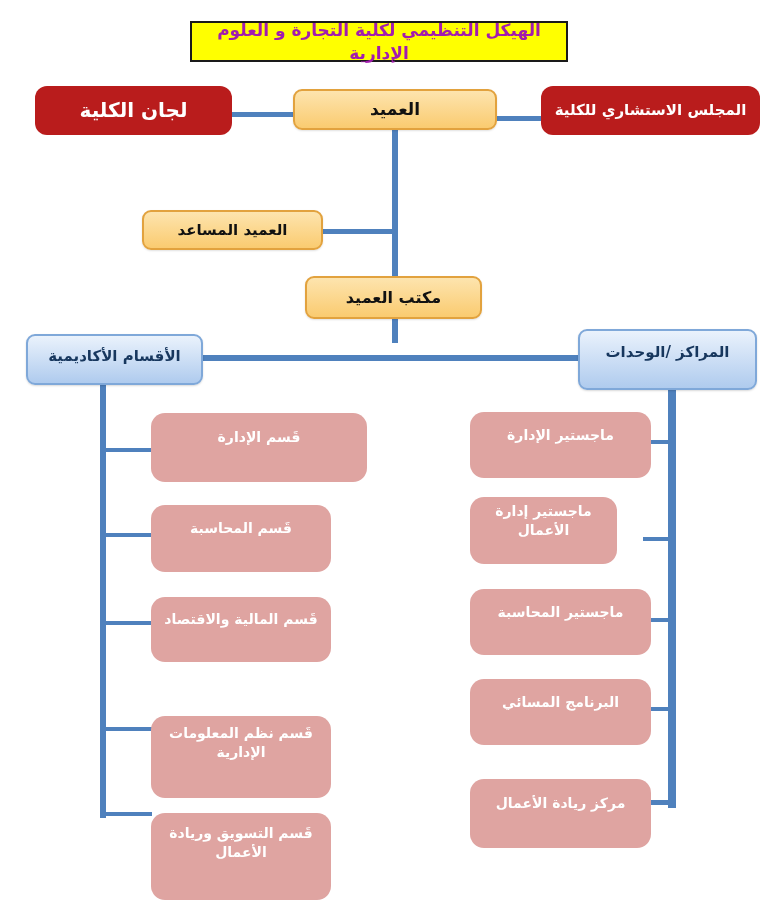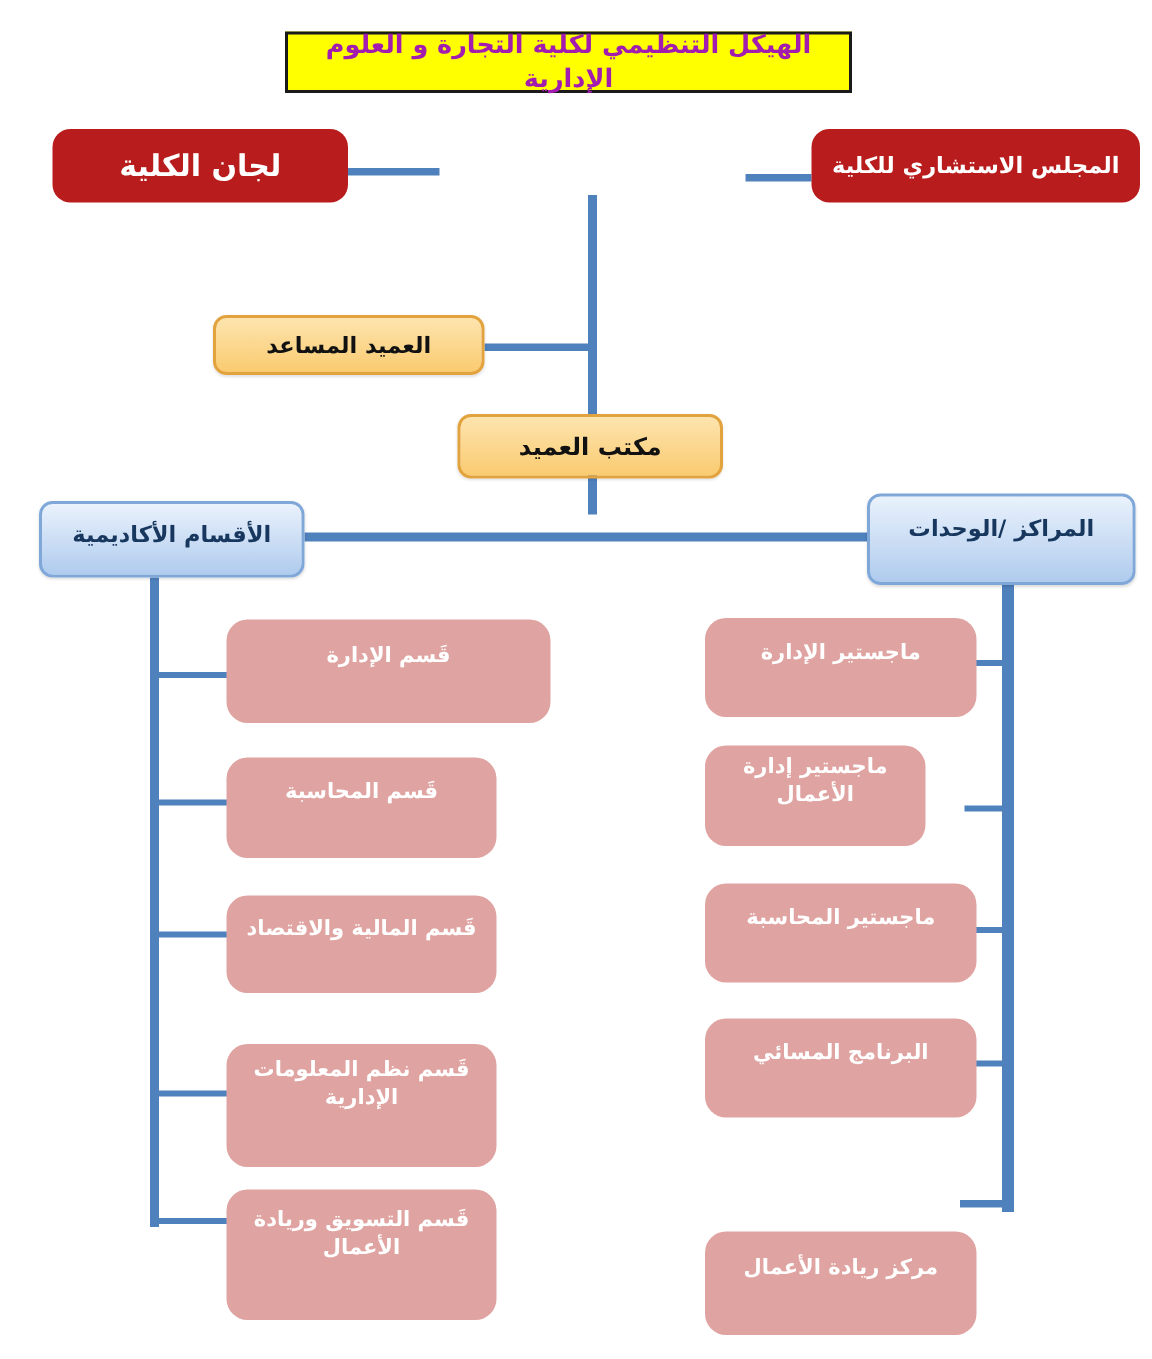--- a/index.html
+++ b/index.html
@@ -30,21 +30,21 @@
   }
   .blue{
     background:linear-gradient(180deg,#EAF2FC 0%,#AFCBEE 100%);
     border:2px solid #7FA8D9;border-radius:9px;
     color:#17375E;box-shadow:0 1px 2px rgba(0,0,0,0.15);
   }
   .pink{
     background:#DFA4A1;border-radius:14px;color:#ffffff;
     padding:0 12px 20px;font-size:14px;
   }
-  .pink.tall{padding-bottom:28px;}
+  .pink.tall{padding-bottom:28px;margin-top:20px;}
   .line{position:absolute;background:#4F81BD;}
 </style>
 </head>
 <body>
 
 <div class="canvas">
 
   <div class="box title" style="left:190px;top:21px;width:378px;height:41px;">الهيكل التنظيمي لكلية التجارة و العلوم الإدارية</div>
 
   <div class="line" style="left:232px;top:112px;width:61px;height:5px;"></div>
@@ -64,33 +64,34 @@
   <div class="line" style="left:106px;top:812px;width:46px;height:4px;"></div>
 
   <div class="line" style="left:668px;top:390px;width:8px;height:418px;"></div>
   <div class="line" style="left:643px;top:440px;width:25px;height:4px;"></div>
   <div class="line" style="left:643px;top:537px;width:25px;height:4px;"></div>
   <div class="line" style="left:643px;top:618px;width:25px;height:4px;"></div>
   <div class="line" style="left:643px;top:707px;width:25px;height:4px;"></div>
   <div class="line" style="left:640px;top:800px;width:28px;height:5px;"></div>
 
   <div class="box peach" style="left:35px;top:86px;width:197px;height:49px;font-size:20px;">لجان الكلية</div>
+  <div class="box gold" style="left:293px;top:89px;width:204px;height:41px;font-size:17px;">العميد</div>
   <div class="box peach" style="left:541px;top:86px;width:219px;height:49px;font-size:15px;">المجلس الاستشاري للكلية</div>
 
   <div class="box gold" style="left:142px;top:210px;width:181px;height:40px;font-size:15px;">العميد المساعد</div>
   <div class="box gold" style="left:305px;top:276px;width:177px;height:43px;font-size:16px;">مكتب العميد</div>
 
   <div class="box blue" style="left:26px;top:334px;width:177px;height:51px;font-size:15px;padding-bottom:6px;">الأقسام الأكاديمية</div>
   <div class="box blue" style="left:578px;top:329px;width:179px;height:61px;font-size:15px;padding-bottom:14px;">المراكز /الوحدات</div>
 
   <div class="box pink" style="left:151px;top:413px;width:216px;height:69px;">قَسم الإدارة</div>
   <div class="box pink" style="left:151px;top:505px;width:180px;height:67px;">قَسم المحاسبة</div>
   <div class="box pink" style="left:151px;top:597px;width:180px;height:65px;">قَسم المالية والاقتصاد</div>
   <div class="box pink tall" style="left:151px;top:696px;width:180px;height:82px;">قَسم نظم المعلومات الإدارية</div>
   <div class="box pink tall" style="left:151px;top:793px;width:180px;height:87px;">قَسم التسويق وريادة الأعمال</div>
 
   <div class="box pink" style="left:470px;top:412px;width:181px;height:66px;text-align:right;">ماجستير الإدارة</div>
   <div class="box pink" style="left:470px;top:497px;width:147px;height:67px;">ماجستير إدارة الأعمال</div>
   <div class="box pink" style="left:470px;top:589px;width:181px;height:66px;">ماجستير المحاسبة</div>
   <div class="box pink" style="left:470px;top:679px;width:181px;height:66px;">البرنامج المسائي</div>
-  <div class="box pink" style="left:470px;top:779px;width:181px;height:69px;margin-top:42px;">مركز ريادة الأعمال</div>
+  <div class="box pink" style="left:470px;top:779px;width:181px;height:69px;">مركز ريادة الأعمال</div>
 
 </div>
 
 </body></html>

